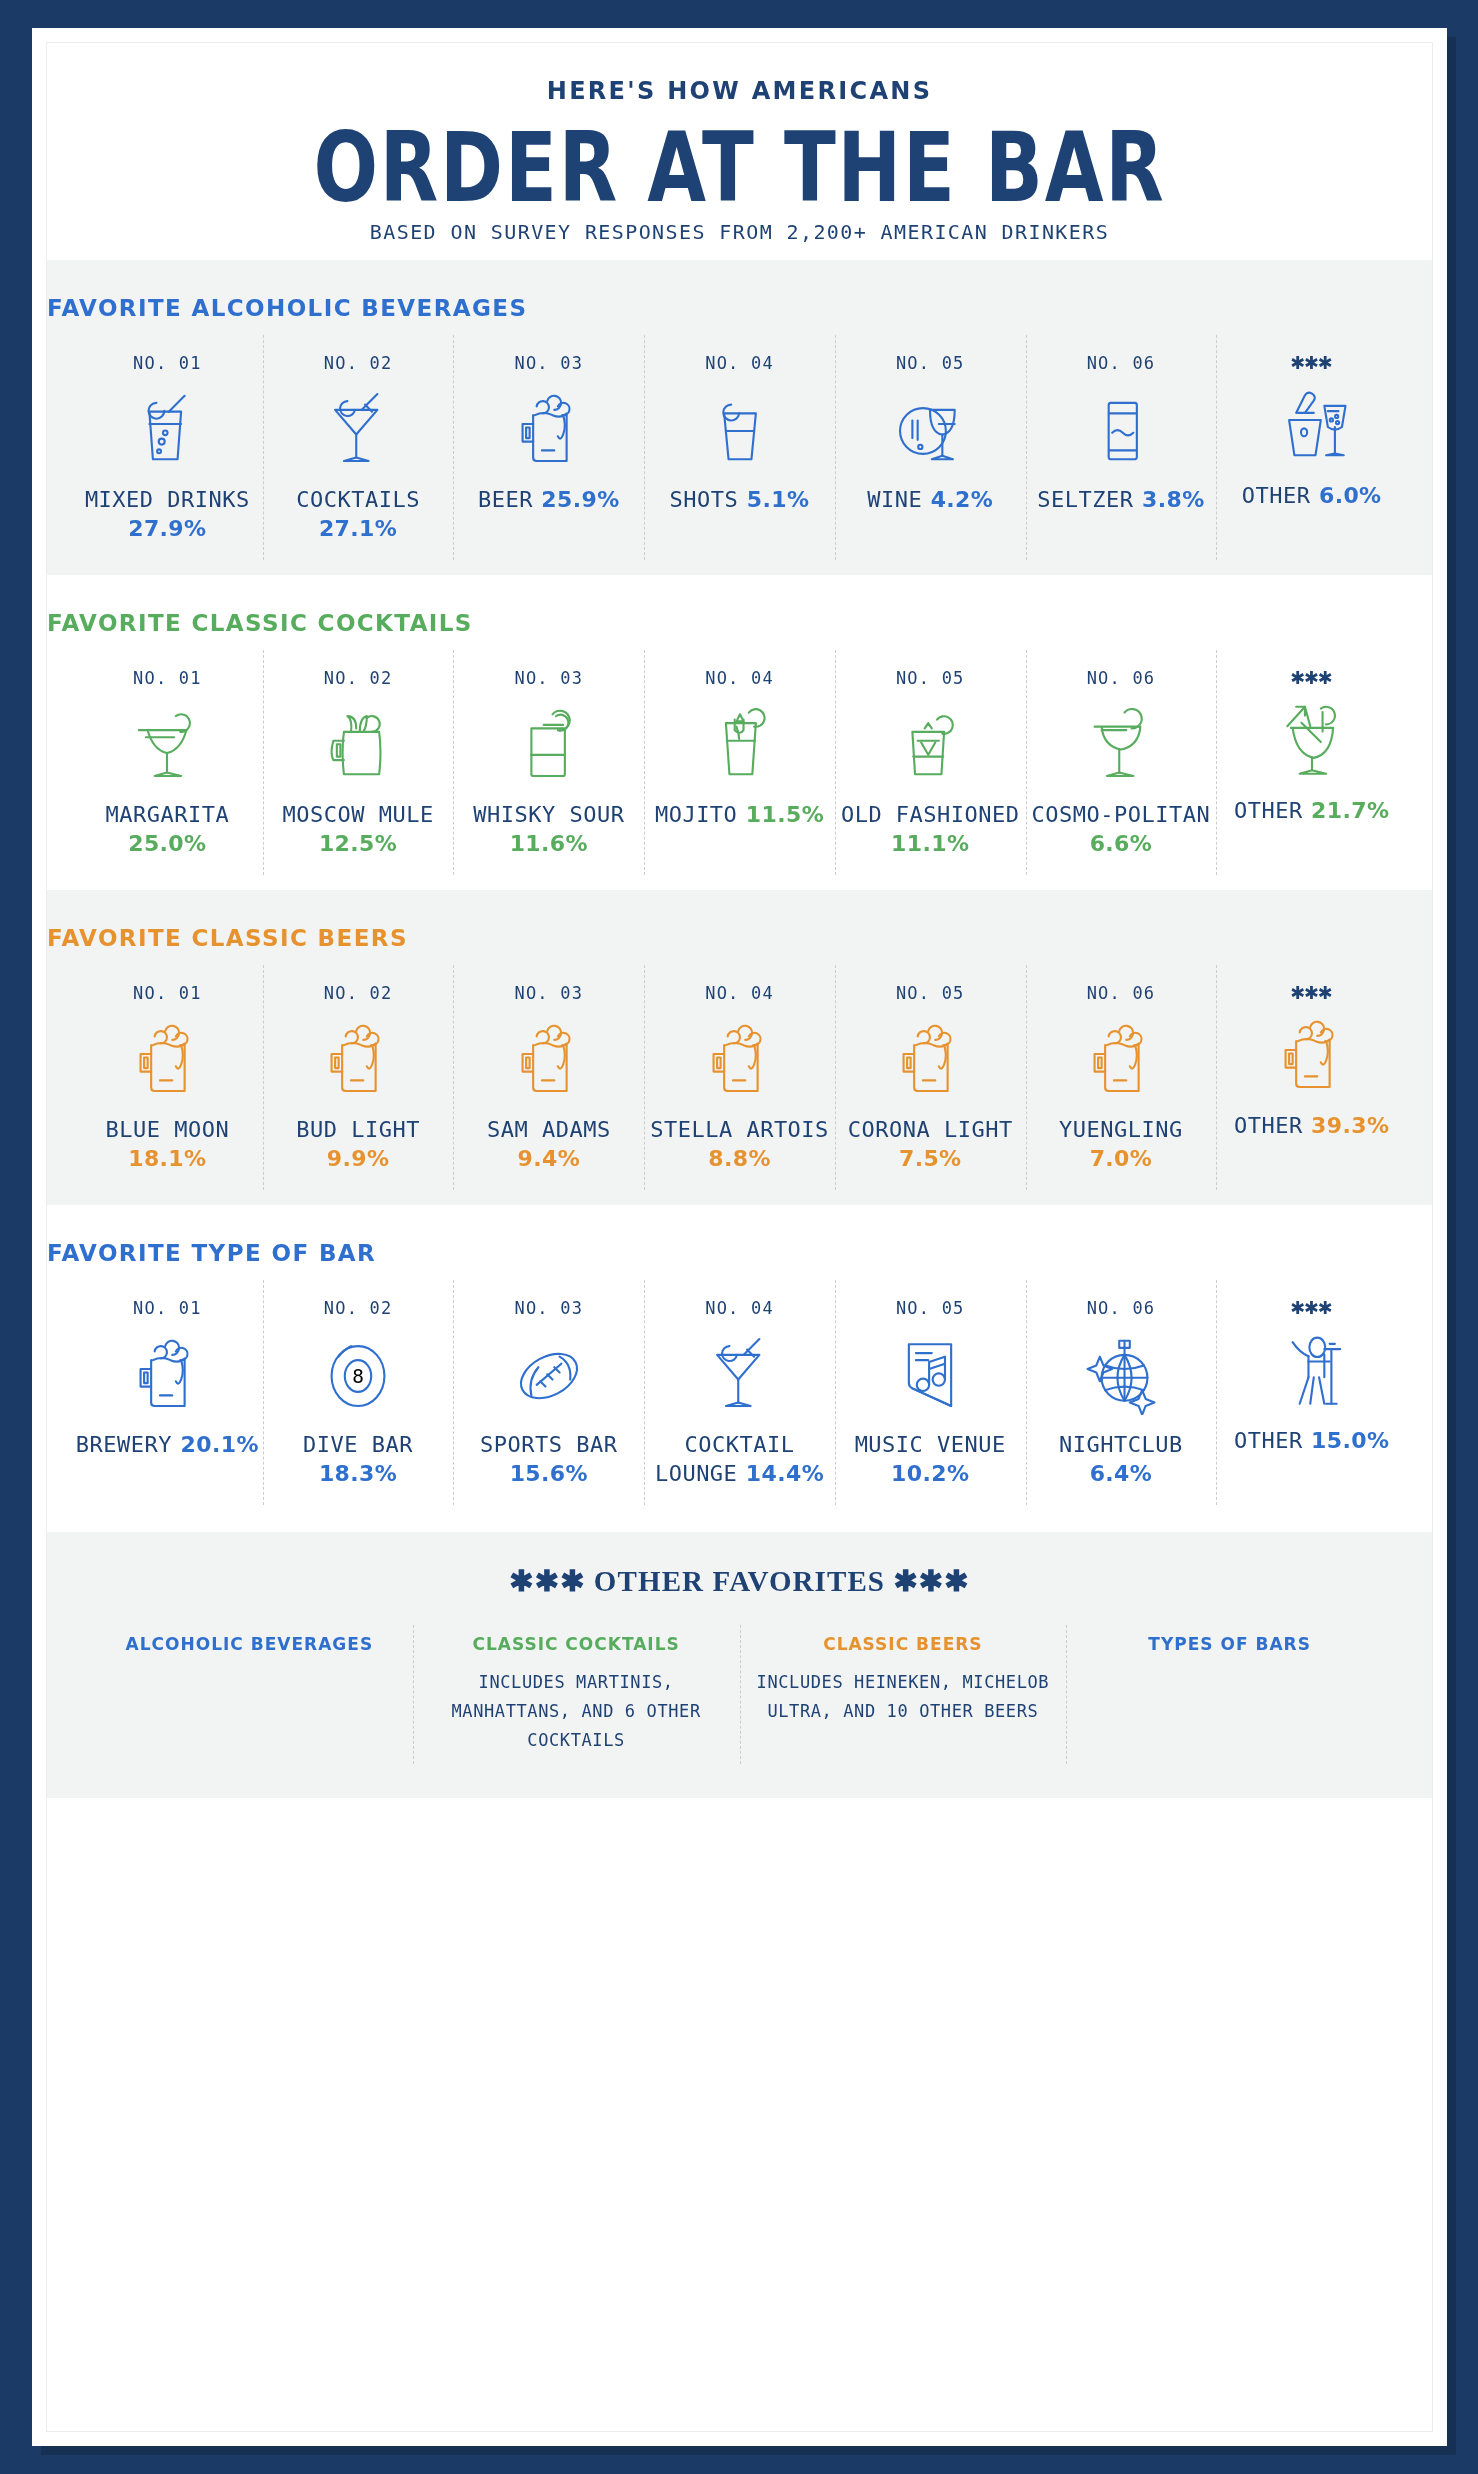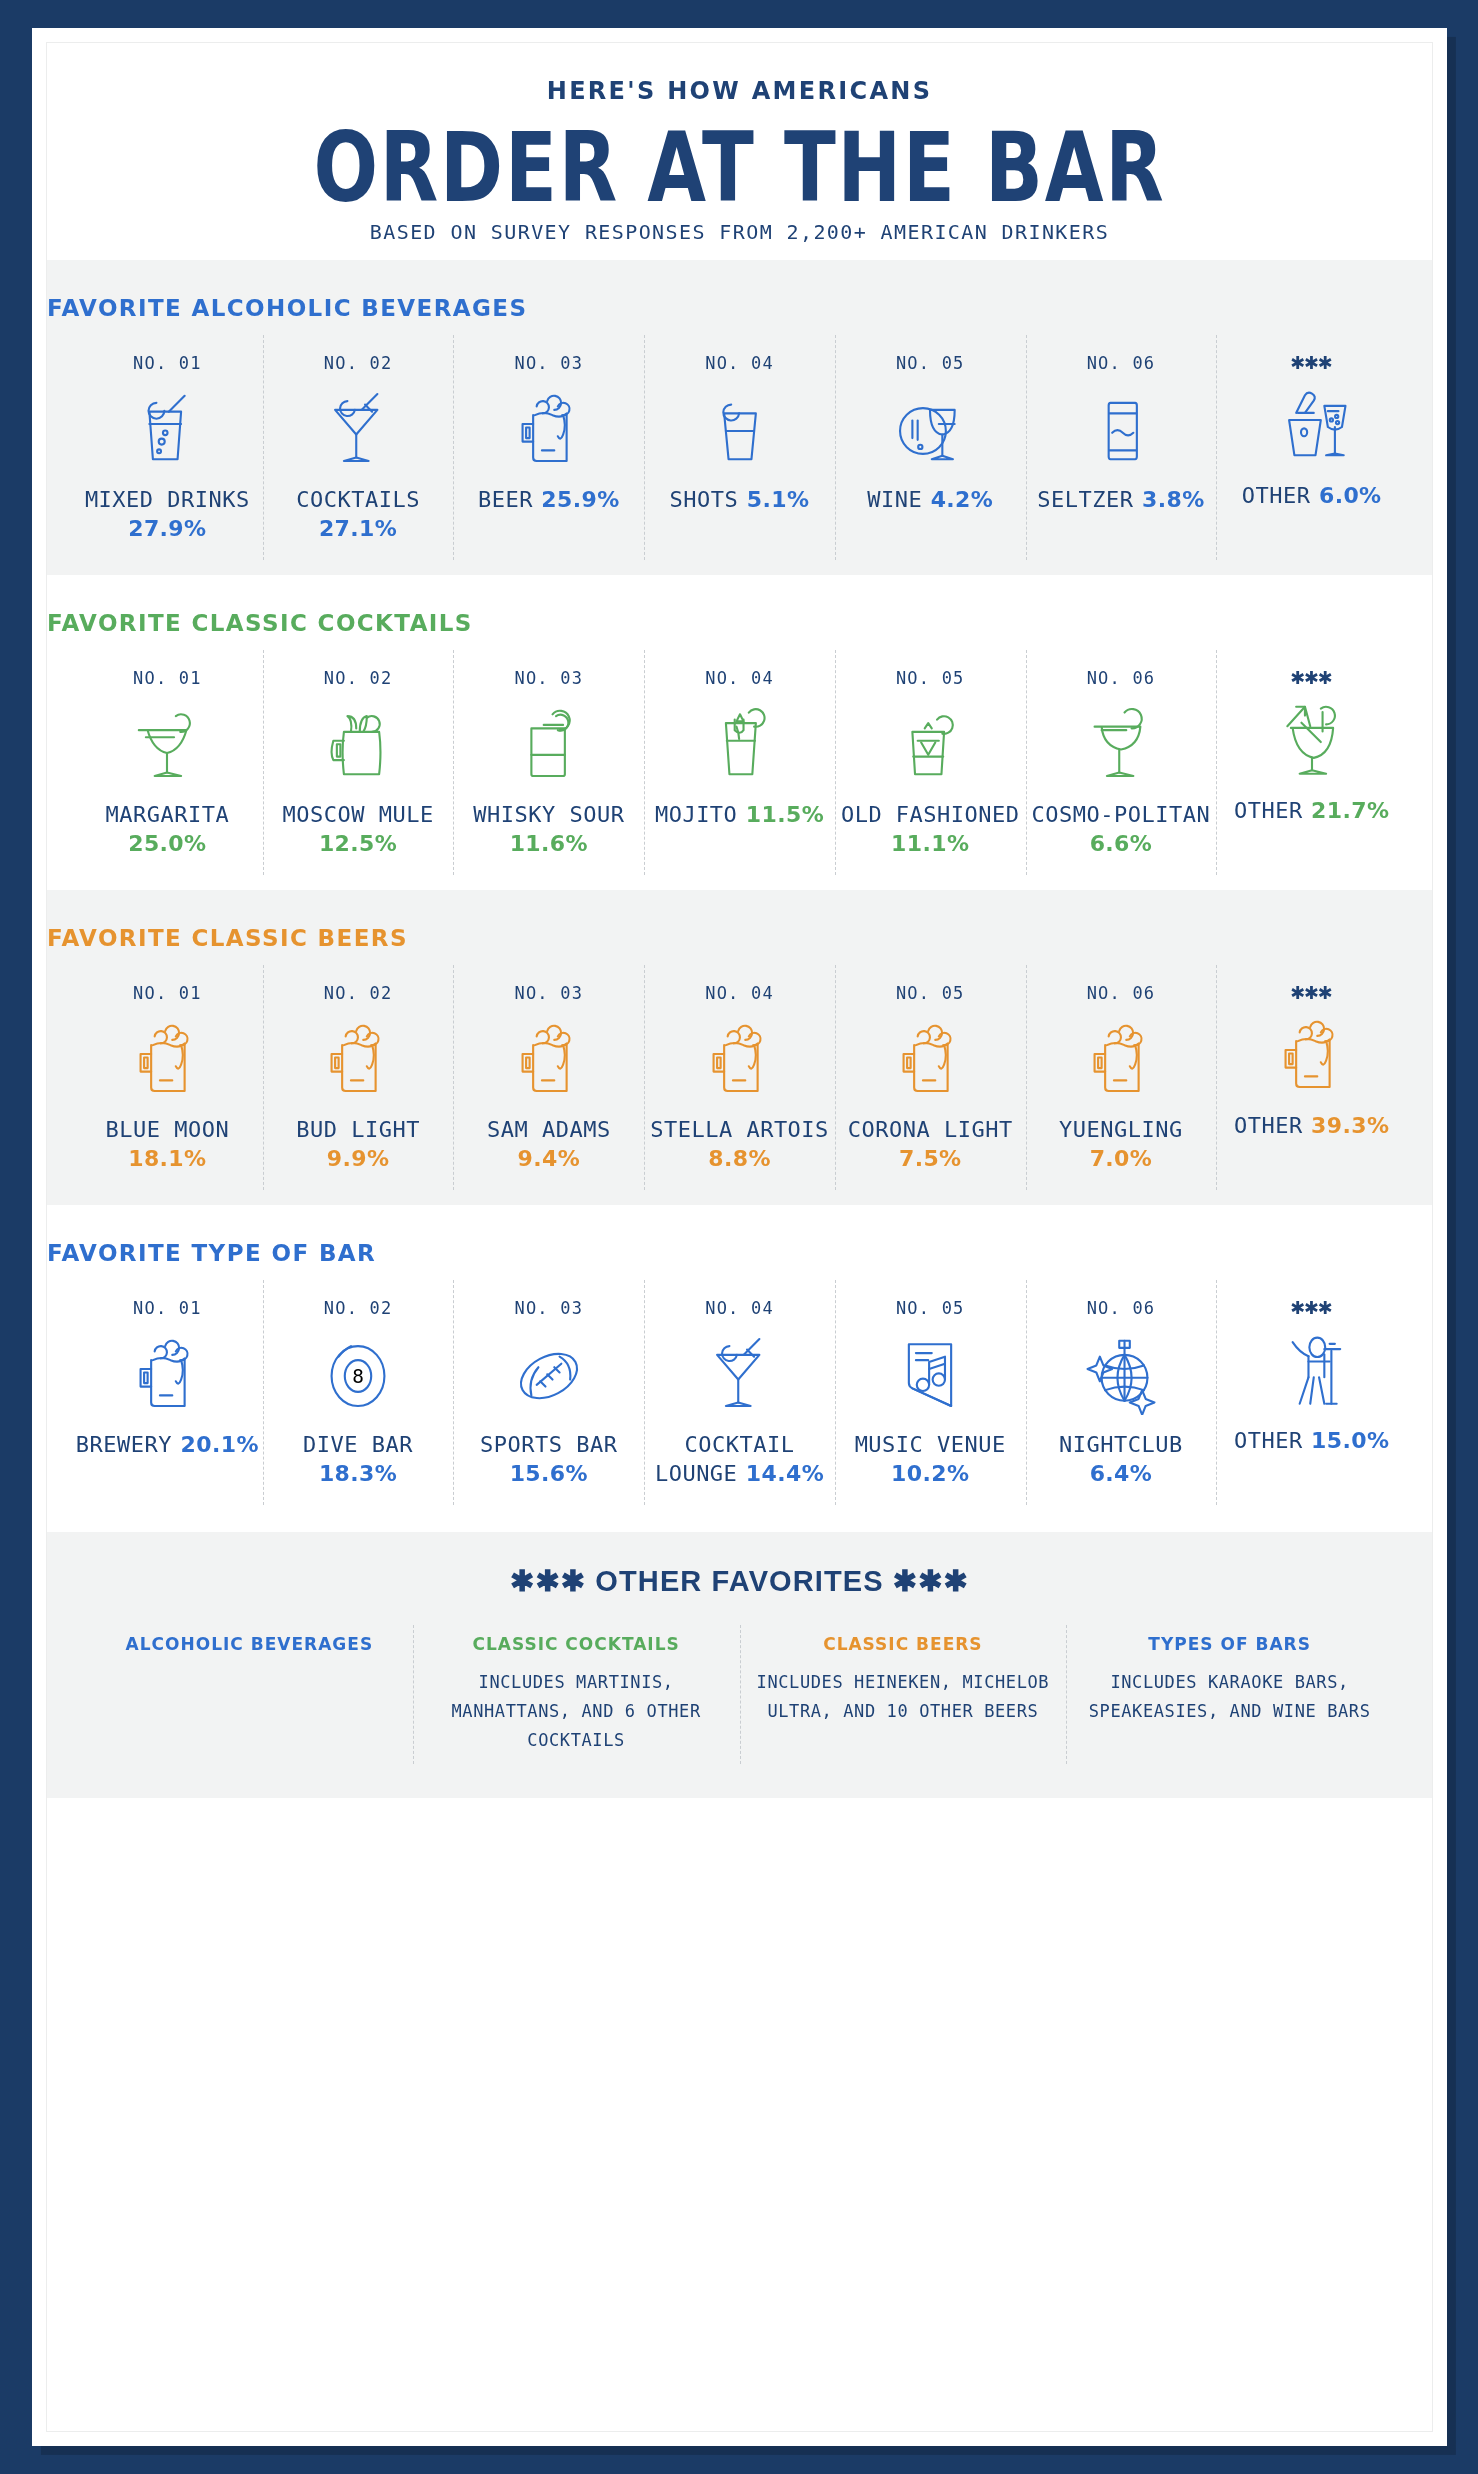--- a/index.html
+++ b/index.html
@@ -113,21 +113,21 @@
     line-height:1.32;
   }
 
   
   .other {
     background:#f2f3f3;
     padding:32px 0 39px;
     margin-top:12.4px;
   }
   .other-title {
-    font-family:Liberation Sans, sans-serif;
+    font-family:Liberation Serif, serif;
     font-weight:bold;
     font-size:29px;
     letter-spacing:1.1px;
     color:#1f4275;
     text-align:center;
     margin-bottom:32px;
   }
   .other-cols { display:flex; padding:0 39px; }
   .ocol {
     flex:1 1 0;
@@ -632,20 +632,19 @@
           <div class="ocol">
             <div class="ocol-title" style="color: rgb(88, 172, 93);">CLASSIC COCKTAILS</div>
             <div class="ocol-desc">INCLUDES MARTINIS, MANHATTANS, AND 6 OTHER COCKTAILS</div>
           </div>
           <div class="ocol">
             <div class="ocol-title" style="color: rgb(230, 147, 47);">CLASSIC BEERS</div>
             <div class="ocol-desc">INCLUDES HEINEKEN, MICHELOB ULTRA, AND 10 OTHER BEERS</div>
           </div>
           <div class="ocol">
             <div class="ocol-title" style="color: rgb(47, 111, 206);">TYPES OF BARS</div>
-            <div class="ocol-desc">INCLUDES KARAOKE BARS, SPEAKEASIES, AND WINE BARS</div>
           </div>
         </div>
     </div>
 
   </div>
 </div>
 
 
 </body></html>

